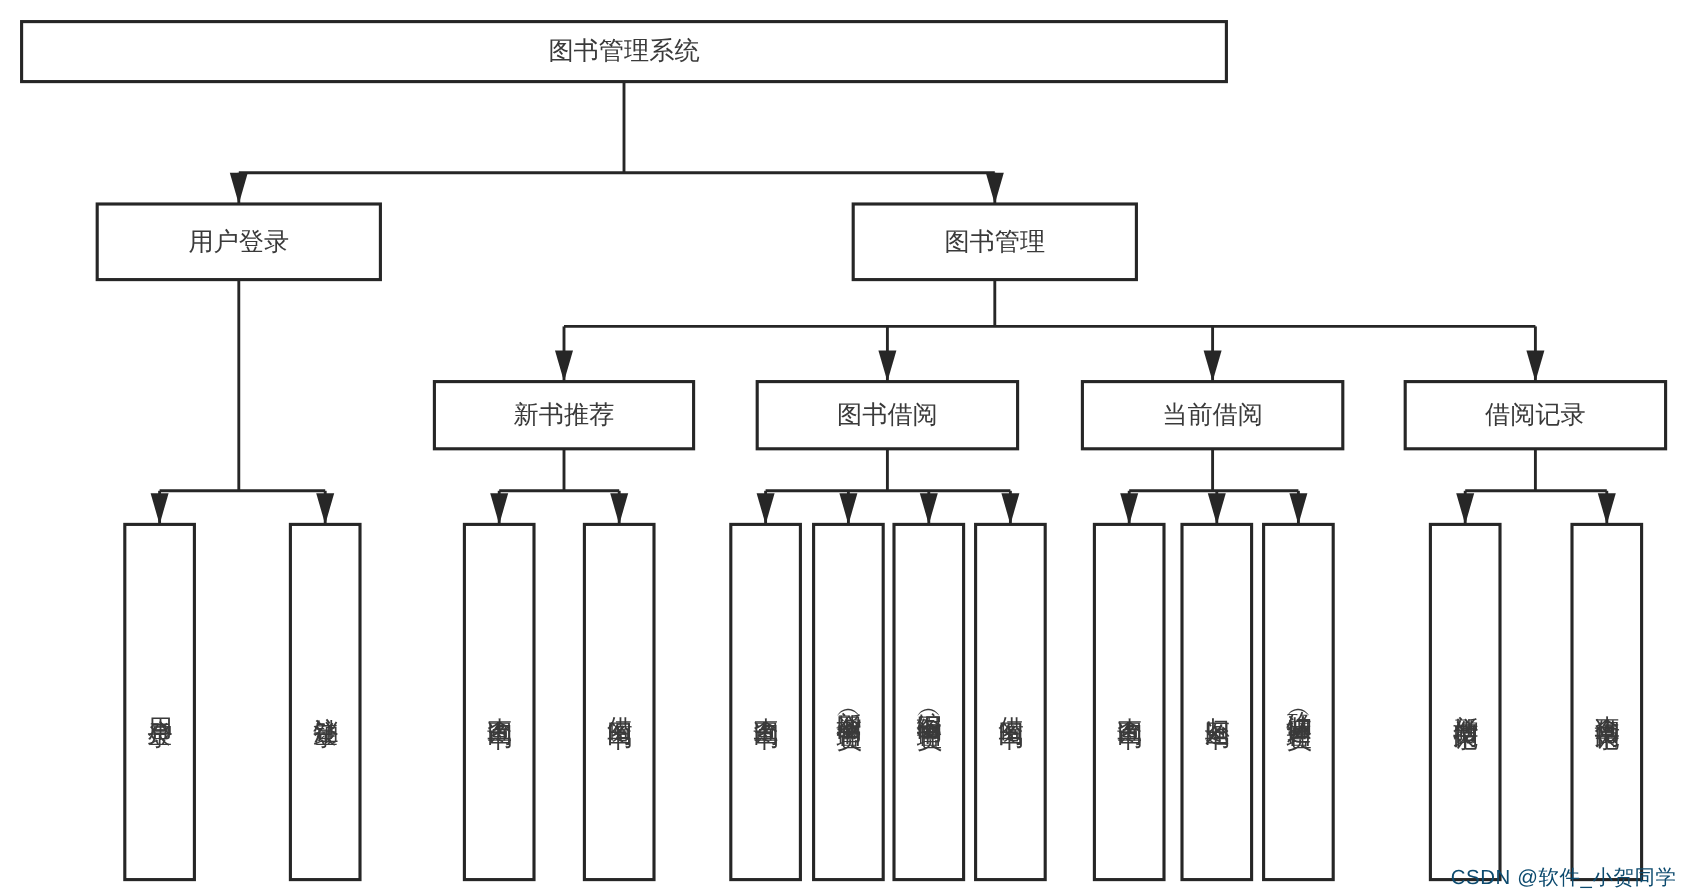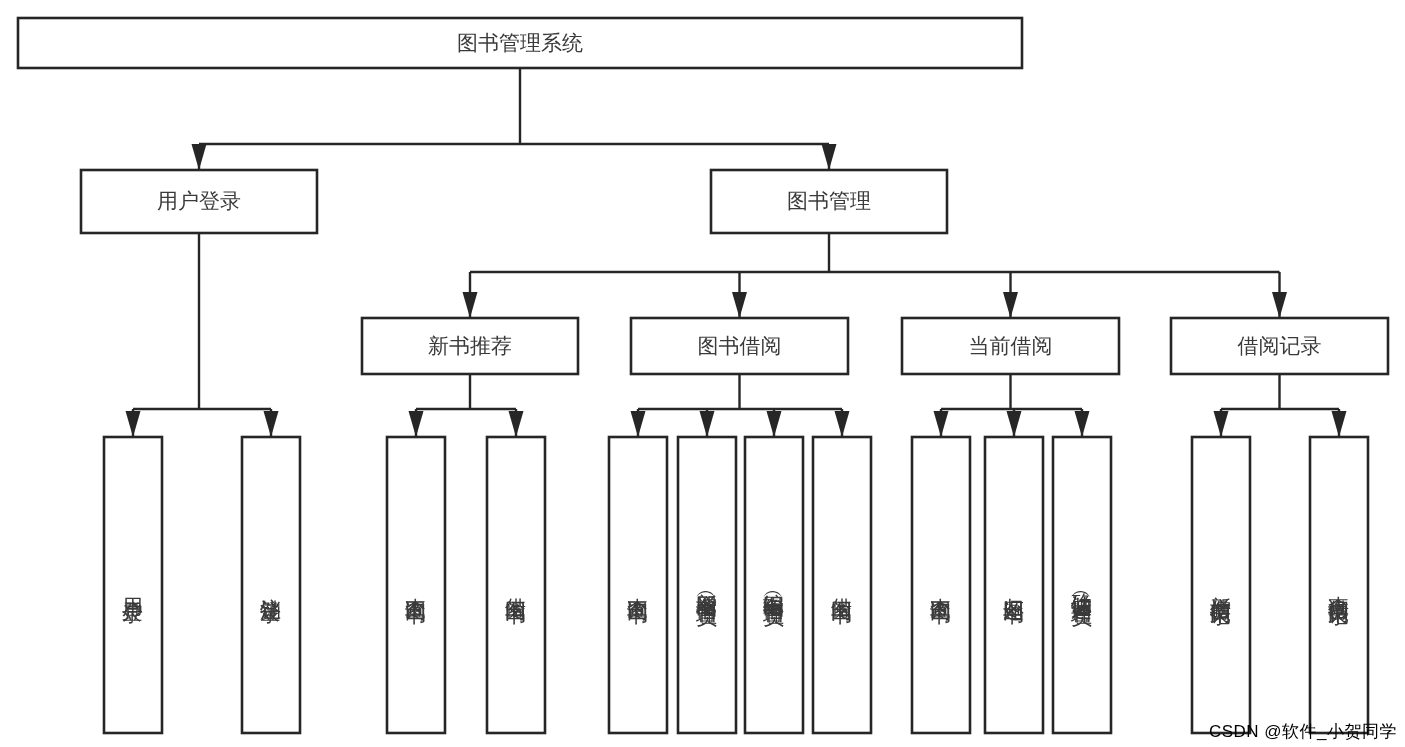--- a/index.html
+++ b/index.html
@@ -63,21 +63,21 @@
     text-align: center;
     pointer-events: none;
     user-select: none;
   }
   .watermark {
     position: absolute;
     right: 8px;
     bottom: 4px;
     font-family: "Liberation Sans", "DejaVu Sans", sans-serif;
     font-size: 17px;
-    color: #000000;
+    color: #0c4a6e;
     letter-spacing: 0.5px;
     white-space: nowrap;
   }
 </style>
 </head>
 <body>
 
 <div id="diagram-root">
 
   <svg class="diagram-canvas" viewBox="0 0 1405 747">

